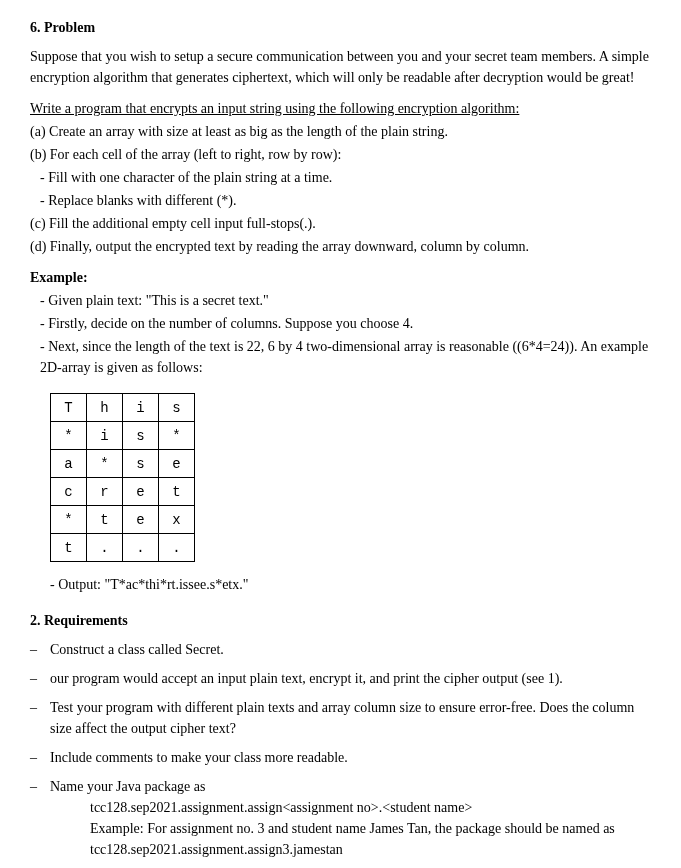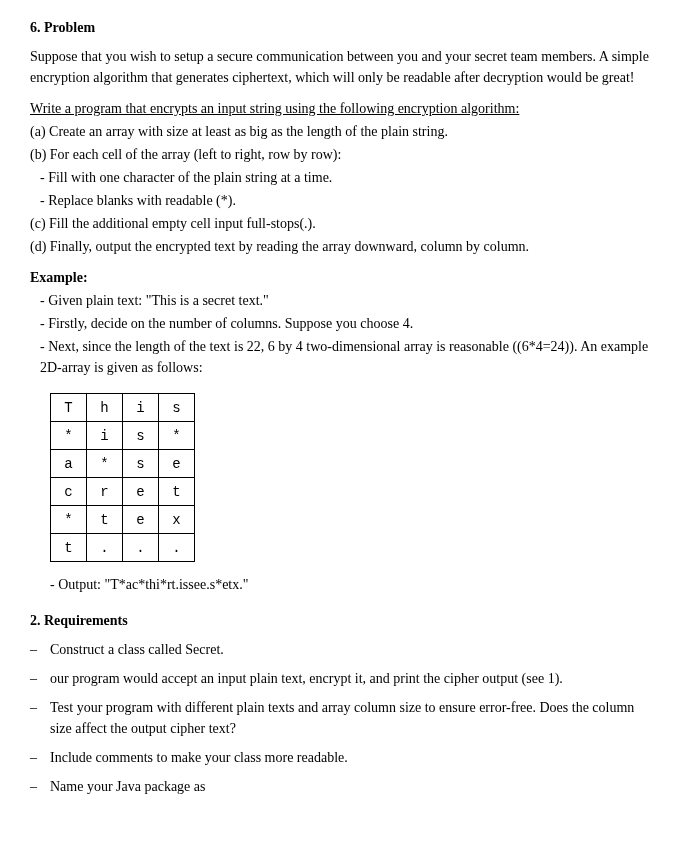--- a/index.html
+++ b/index.html
@@ -86,21 +86,21 @@
 
 <p class="section-title">6. Problem</p>
 
 <p class="paragraph">Suppose that you wish to setup a secure communication between you and your secret team members. A simple encryption algorithm that generates ciphertext, which will only be readable after decryption would be great!</p>
 
 <p class="paragraph" style="margin-bottom:2px;text-decoration:underline;">Write a program that encrypts an input string using the following encryption algorithm:</p>
 
 <p class="paragraph" style="margin-bottom:2px;">(a) Create an array with size at least as big as the length of the plain string.</p>
 <p class="paragraph" style="margin-bottom:2px;">(b) For each cell of the array (left to right, row by row):</p>
 <p class="paragraph indent-1" style="margin-bottom:2px;">- Fill with one character of the plain string at a time.</p>
-<p class="paragraph indent-1" style="margin-bottom:2px;">- Replace blanks with readable (*).</p>
+<p class="paragraph indent-1" style="margin-bottom:2px;">- Replace blanks with different (*).</p>
 <p class="paragraph" style="margin-bottom:2px;">(c) Fill the additional empty cell input full-stops(.).</p>
 <p class="paragraph">(d) Finally, output the encrypted text by reading the array downward, column by column.</p>
 
 <p class="paragraph" style="margin-bottom:2px;font-weight:bold;">Example:</p>
 
 <p class="paragraph indent-1" style="margin-bottom:2px;">- Given plain text: "This is a secret text."</p>
 <p class="paragraph indent-1" style="margin-bottom:2px;">- Firstly, decide on the number of columns. Suppose you choose 4.</p>
 <p class="paragraph indent-1" style="margin-bottom:2px;">- Next, since the length of the text is 22, 6 by 4 two-dimensional array is reasonable ((6*4=24)). An example 2D-array is given as follows:</p>
 
 <div class="table-container">
@@ -163,16 +163,16 @@
       <div class="req-item">
         <span class="req-dash">–&nbsp;&nbsp;</span>
         <span class="req-content">Test your program with different plain texts and array column size to ensure error-free. Does the column size affect the output cipher text?</span>
       </div>
       <div class="req-item">
         <span class="req-dash">–&nbsp;&nbsp;</span>
         <span class="req-content">Include comments to make your class more readable.</span>
       </div>
       <div class="req-item">
         <span class="req-dash">–&nbsp;&nbsp;</span>
-        <span class="req-content">Name your Java package as</span>
+        <span class="req-content">Name your Java package as<span class="req-indent">tcc128.sep2021.assignment.assign&lt;assignment no&gt;.&lt;student name&gt;</span><span class="req-indent">Example: For assignment no. 3 and student name James Tan, the package should be named as tcc128.sep2021.assignment.assign3.jamestan</span></span>
       </div>
     </div>
 </div>
 
 </body></html>

